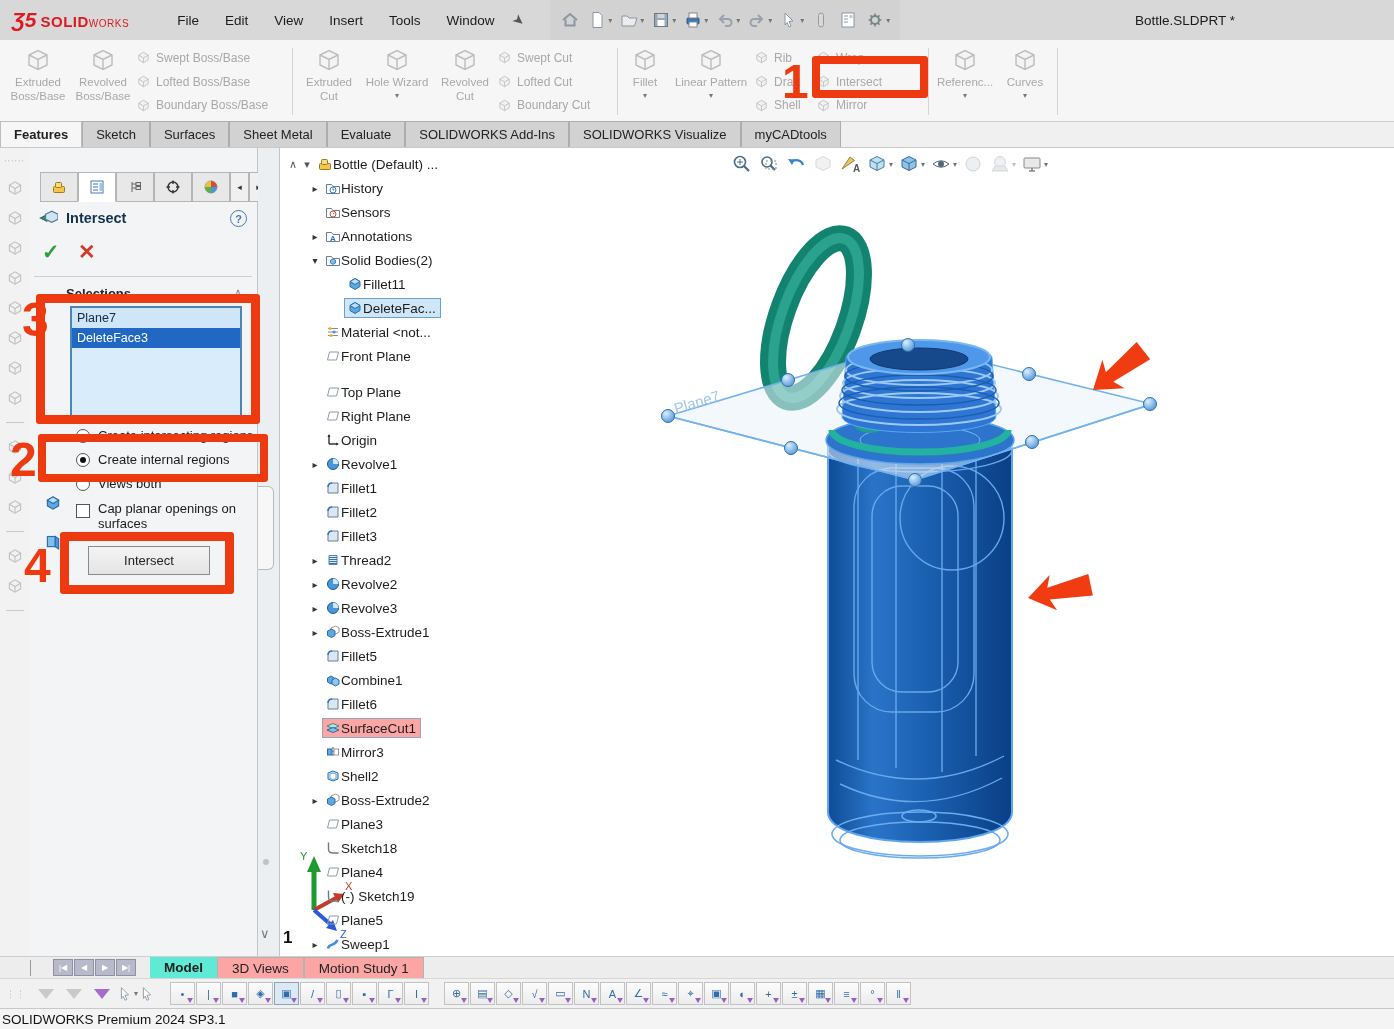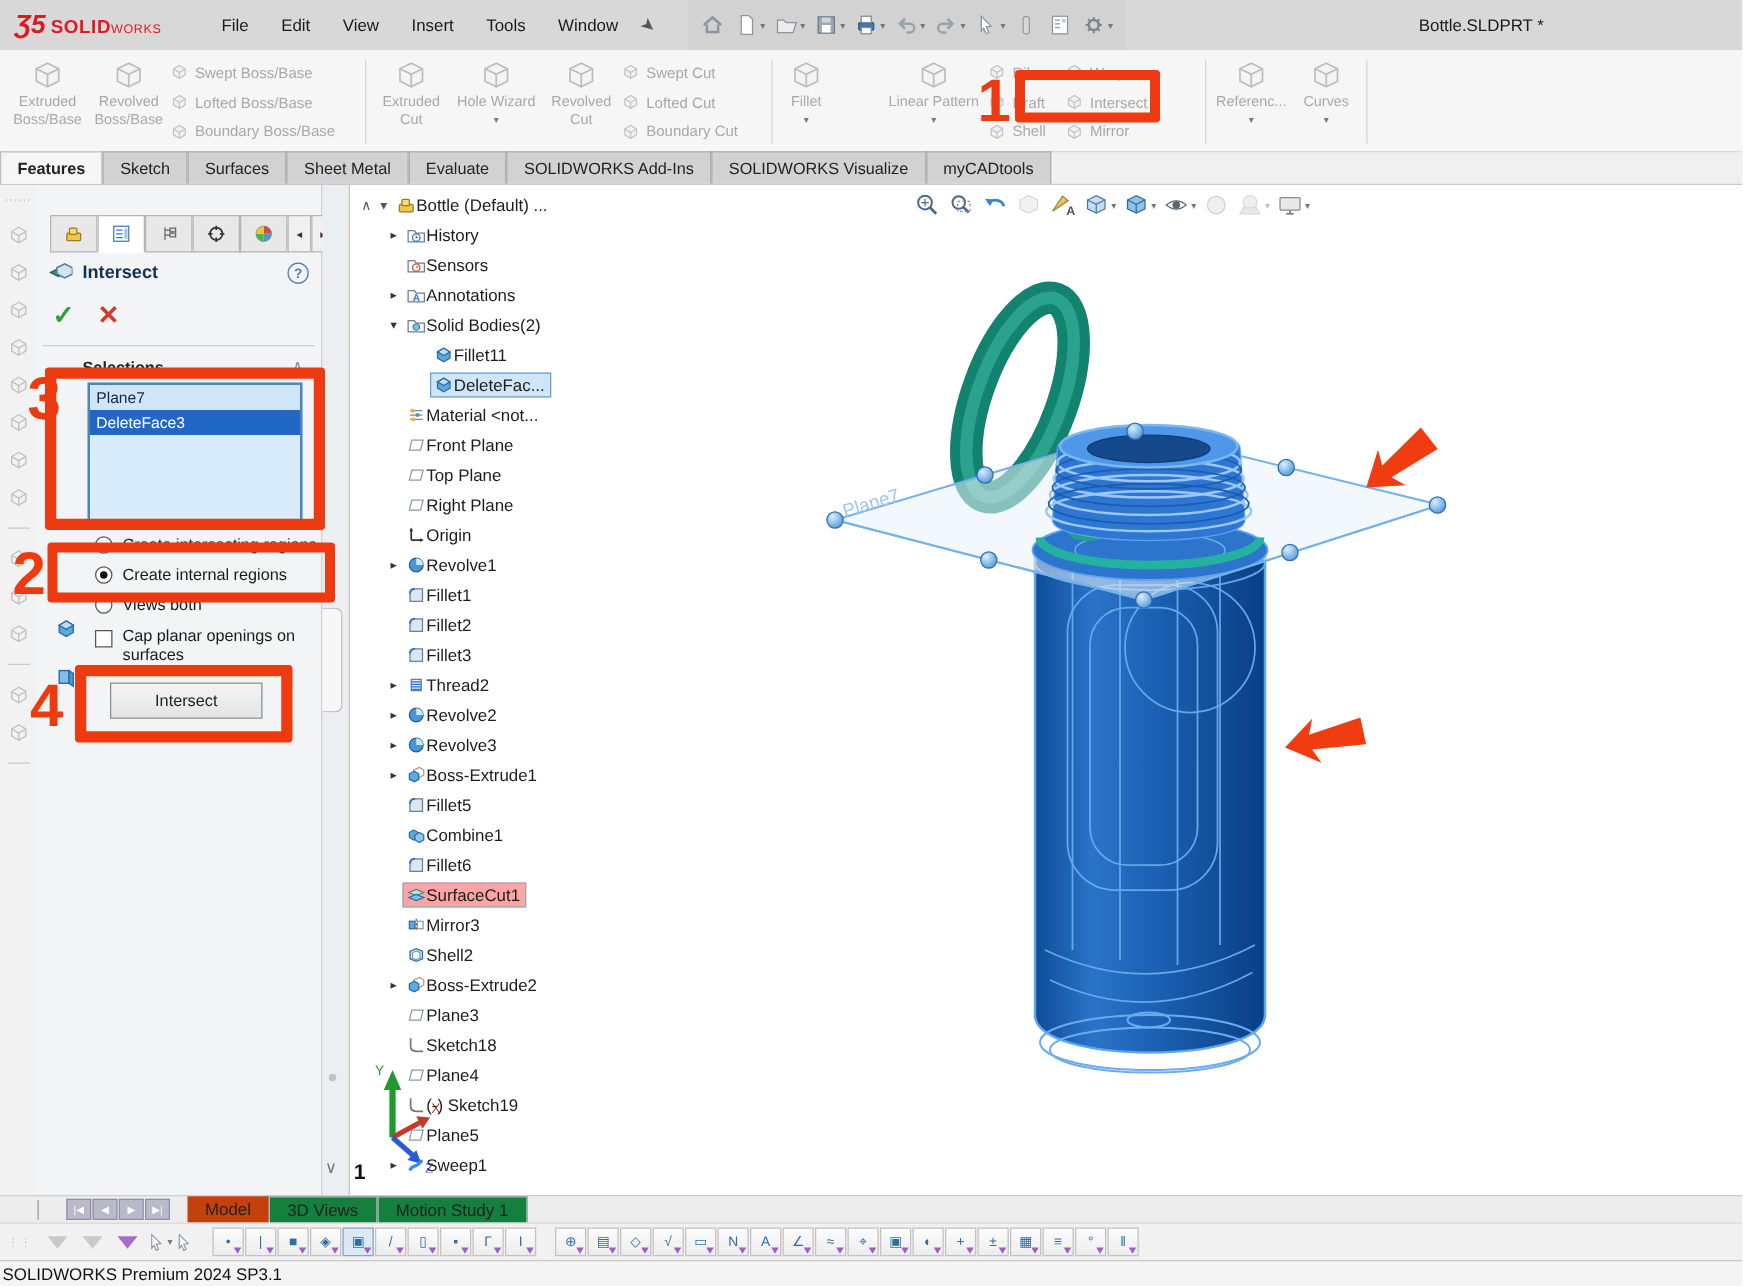--- a/index.html
+++ b/index.html
@@ -86,22 +86,22 @@
 .hu.disabled{opacity:.45}
 
 .redbox{border:8px solid #ee3a10;border-radius:3px;pointer-events:none}
 .rednum{color:#ee3a10;font-size:48px;font-weight:bold;line-height:1;pointer-events:none}
 
 #bottomtabs{left:0;top:956px;width:1394px;height:22px;background:#ededed;border-top:1px solid #cfcfcf;display:flex;align-items:center}
 #bt-line{width:1px;height:16px;background:#999;margin-left:30px}
 #navgrp{display:flex;gap:1px;margin-left:22px}
 .navbtn{width:20px;height:17px;background:#b9bac9;border:1px solid #8f90a5;color:#fff;font-size:8px;display:flex;align-items:center;justify-content:center}
 .sheet-tab{height:22px;display:flex;align-items:center;padding:0 14px;font-size:13.5px;color:#222}
-.sheet-tab.active{font-weight:normal;background:#c2410c}
-.sheet-tab.inactive{background:#15803d;border:1px solid #b3b3b3;border-bottom:none}
+.sheet-tab.active{font-weight:bold;background:#5eead4}
+.sheet-tab.inactive{background:#fca5a5;border:1px solid #b3b3b3;border-bottom:none}
 
 #filterbar{left:0;top:978px;width:1394px;height:30px;background:#f1f1f1;border-top:1px solid #d6d6d6;display:flex;align-items:center}
 .fgrip{color:#bbb;font-size:9px;margin:0 6px;letter-spacing:1px}
 .funnel{width:0;height:0;border-left:8px solid transparent;border-right:8px solid transparent;border-top:10px solid #c9c9c9;position:relative;margin:0 6px}
 .funnel.purple{border-top-color:#a66cc9}
 .chip{width:25px;height:23px;border:1px solid #c2c2c2;background:linear-gradient(#fcfcfc,#ececec);margin-right:1px;position:relative;display:flex;align-items:center;justify-content:center;font-size:11px;color:#2f6da8}
 .chip.pressed{background:#dce8f4;border-color:#8aa4bc}
 .chip::after{content:"";position:absolute;right:1px;bottom:1px;border-left:3px solid transparent;border-right:3px solid transparent;border-top:5px solid #9a5fc0}
 .chip-gap{width:14px}
 
@@ -336,21 +336,21 @@
     <div class="rbig" style="width: 46px;">
       <span>
         <svg width="28" height="28" viewBox="0 0 28 28">
           <path d="M5 9 L14 4.5 L23 9 L23 19 L14 23.5 L5 19 Z" fill="#f4f4f4" stroke="#bdbdbd" stroke-width="1.4"></path>
           <path d="M5 9 L14 13.5 L23 9 M14 13.5 V23.5" fill="none" stroke="#bdbdbd" stroke-width="1.4"></path>
         </svg>
       </span>
       <div class="lbl">Fillet</div>
       <span class="caret">▾</span>
     </div>
-    <div class="rbig" style="width: 86px; margin-left: 36px;">
+    <div class="rbig" style="width: 86px;">
       <span>
         <svg width="28" height="28" viewBox="0 0 28 28">
           <path d="M5 9 L14 4.5 L23 9 L23 19 L14 23.5 L5 19 Z" fill="#f4f4f4" stroke="#bdbdbd" stroke-width="1.4"></path>
           <path d="M5 9 L14 13.5 L23 9 M14 13.5 V23.5" fill="none" stroke="#bdbdbd" stroke-width="1.4"></path>
         </svg>
       </span>
       <div class="lbl">Linear Pattern</div>
       <span class="caret">▾</span>
     </div>
     <div class="rstack" style="width: 62px;">
@@ -831,21 +831,21 @@
       <span class="arrow"></span>
       <span class="lblwrap">
         <span>
           <svg width="16" height="16" viewBox="0 0 16 16">
             <path d="M4.5 4 L13.5 4 L11.5 12 L2.5 12 Z" fill="none" stroke="#8a9aae"></path>
           </svg>
         </span>
         <span class="lbl">Front Plane</span>
       </span>
     </div>
-    <div class="trow" style="padding-left: 22px;">
+    <div class="trow" style="padding-left: 22px; margin-top: 12px;">
       <span class="arrow"></span>
       <span class="lblwrap">
         <span>
           <svg width="16" height="16" viewBox="0 0 16 16">
             <path d="M4.5 4 L13.5 4 L11.5 12 L2.5 12 Z" fill="none" stroke="#8a9aae"></path>
           </svg>
         </span>
         <span class="lbl">Top Plane</span>
       </span>
     </div>

